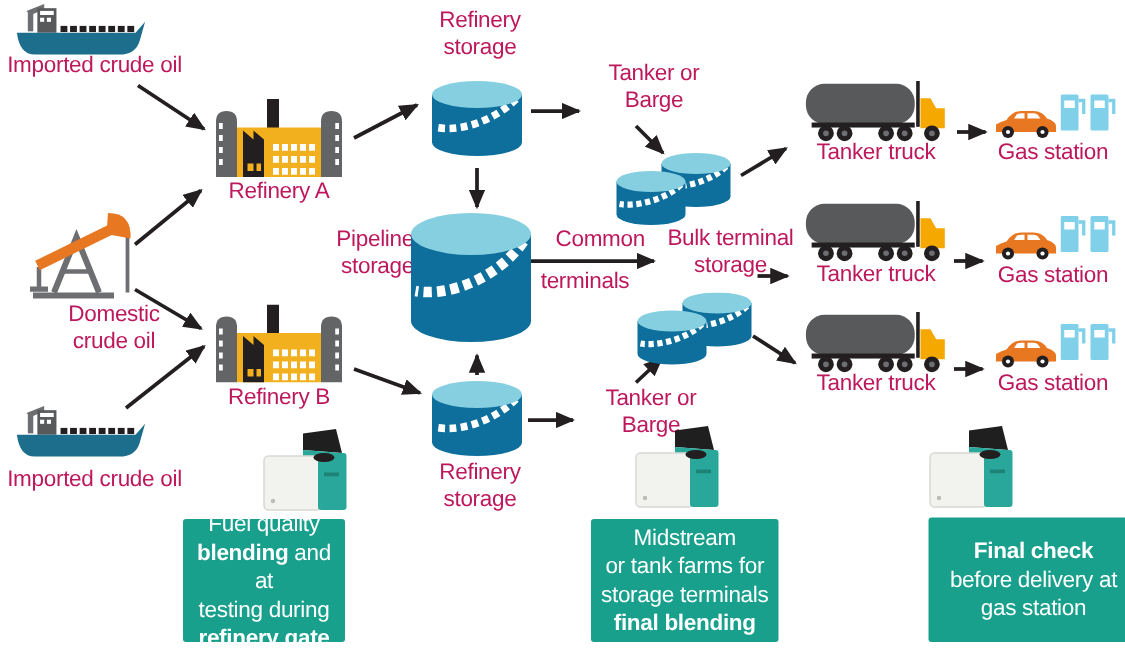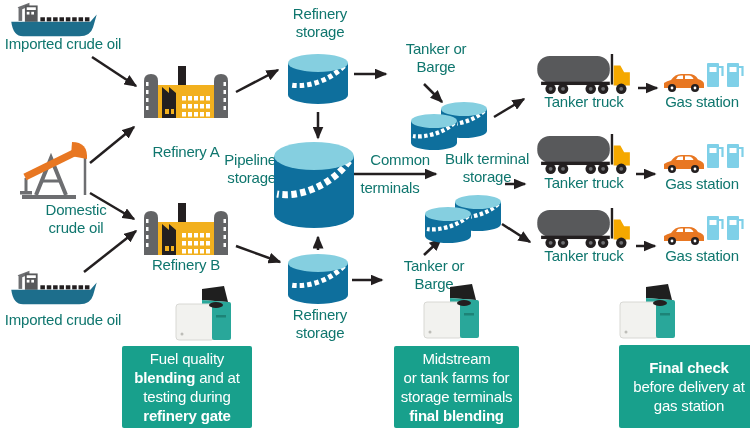--- a/index.html
+++ b/index.html
@@ -1,19 +1,19 @@
 <!DOCTYPE html>
 <html><head>
 <meta charset="utf-8">
 <style>
   html,body{margin:0;padding:0;background:#fff;}
   .stage{position:relative;width:750px;height:432px;background:#fff;overflow:hidden;
          font-family:"Liberation Sans",sans-serif;}
   .abs{position:absolute;}
-  .lbl{position:absolute;font-size:15px;line-height:18px;color:#0f766e;text-align:center;
+  .lbl{position:absolute;font-size:15px;line-height:18px;color:#be185d;text-align:center;
        letter-spacing:-0.2px;}
   .lbl.right{text-align:right;}
   .callout{position:absolute;background:#18a08c;color:#fff;text-align:center;
            font-size:15px;line-height:19px;letter-spacing:-0.2px;border-radius:2px;
            display:flex;flex-direction:column;justify-content:center;padding:2px 4px;
            box-sizing:border-box;}
   .callout .b{font-weight:bold;}
   svg{display:block;}
   #arrow-overlay{position:absolute;left:0;top:0;pointer-events:none;}
 </style>
@@ -142,21 +142,21 @@
           <rect x="58" y="38" width="4" height="4.5"></rect>
         <rect x="64" y="38" width="4" height="4.5"></rect>
         <rect x="40" y="46" width="4" height="4.5"></rect>
           <rect x="46" y="46" width="4" height="4.5"></rect>
         <rect x="52" y="46" width="4" height="4.5"></rect>
           <rect x="58" y="46" width="4" height="4.5"></rect>
         <rect x="64" y="46" width="4" height="4.5"></rect>
       </g>
     </svg>
   </div>
-  <div class="lbl" style="left:136px;top:119px;width:100px;margin-top:24px;">Refinery A</div>
+  <div class="lbl" style="left:136px;top:119px;width:100px;">Refinery A</div>
 
   <div class="abs" style="left:142px;top:203px;">
     <svg width="88" height="52" viewBox="0 0 88 52">
       <rect x="36" y="0" width="8" height="30" fill="#231f20"></rect>
       <path d="M2,15 Q2,8 9,8 Q16,8 16,15 L16,52 L2,52 z" fill="#636466"></path>
       <path d="M72,15 Q72,8 79,8 Q86,8 86,15 L86,52 L72,52 z" fill="#636466"></path>
       <g fill="#ffffff">
         <rect x="4" y="16" width="2.5" height="4"></rect>
           <rect x="4" y="24" width="2.5" height="4"></rect>
         <rect x="4" y="32" width="2.5" height="4"></rect>
@@ -428,21 +428,21 @@
       <path d="M30,14 L30,3 L52,0 L56,16 z" fill="#1f1f1f"></path>
       <path d="M30,14 L56,16 L57,20 L30,18 z" fill="#29a79a"></path>
       <rect x="4" y="18" width="38" height="36" rx="3" fill="#f2f2ef" stroke="#d8d8d4"></rect>
       <rect x="40" y="16" width="19" height="38" rx="2" fill="#29a79a"></rect>
       <ellipse cx="44" cy="19" rx="7" ry="3" fill="#231f20"></ellipse>
       <rect x="44" y="29" width="10" height="2.5" fill="#1d8377"></rect>
       <circle cx="10" cy="48" r="1.5" fill="#bdbdb8"></circle>
     </svg>
   </div>
 
-  <div class="callout" style="left:122px;top:346px;width:130px;height:82px;">
+  <div class="callout" style="left:122px;top:346px;width:108px;height:82px;">
     <div>Fuel quality</div>
     <div><span class="b">blending</span><span> and at</span></div>
     <div>testing during</div>
     <div class="b">refinery gate</div>
   </div>
 
   <div class="callout" style="left:394px;top:346px;width:125px;height:82px;">
     <div>Midstream</div>
     <div>or tank farms for</div>
     <div>storage terminals</div>

